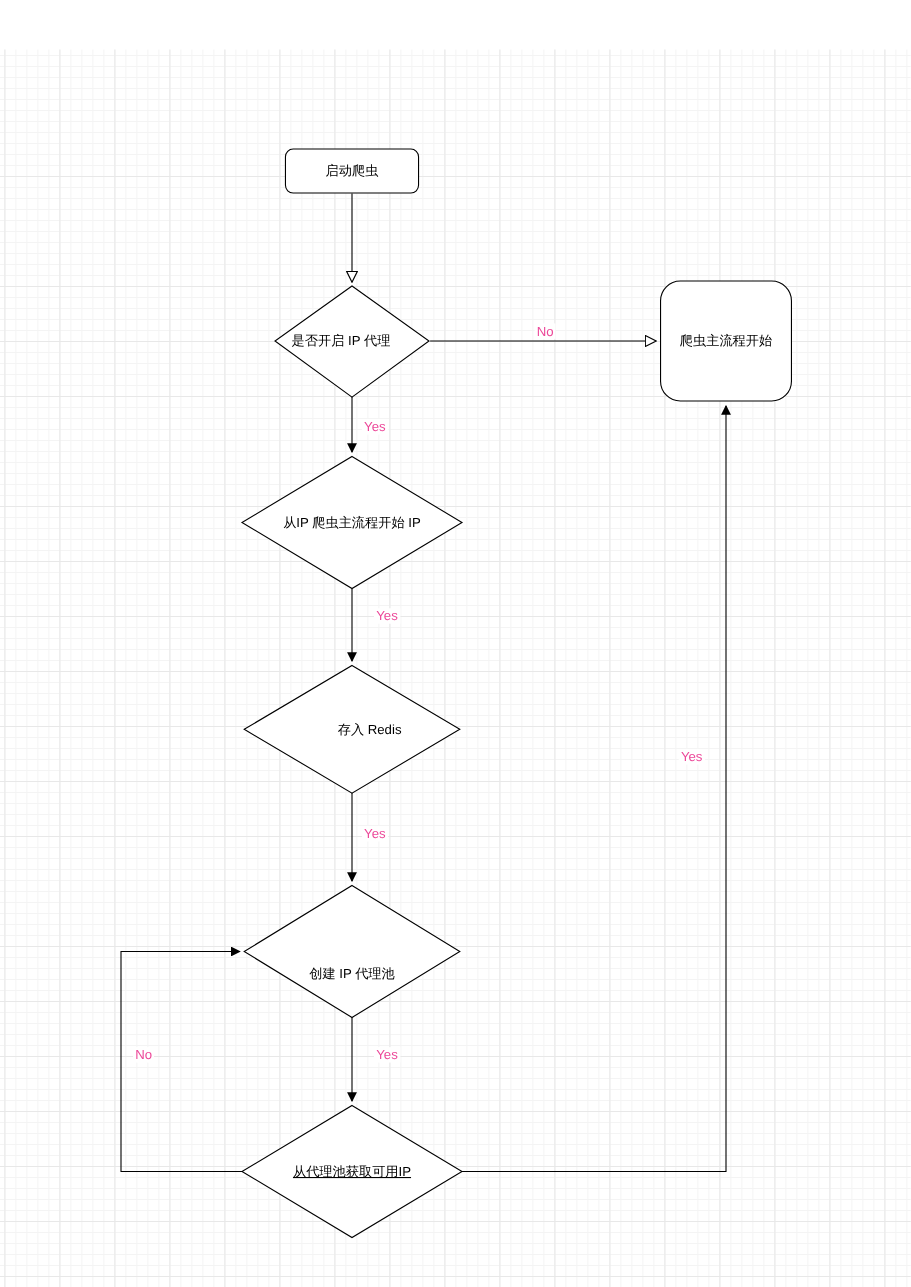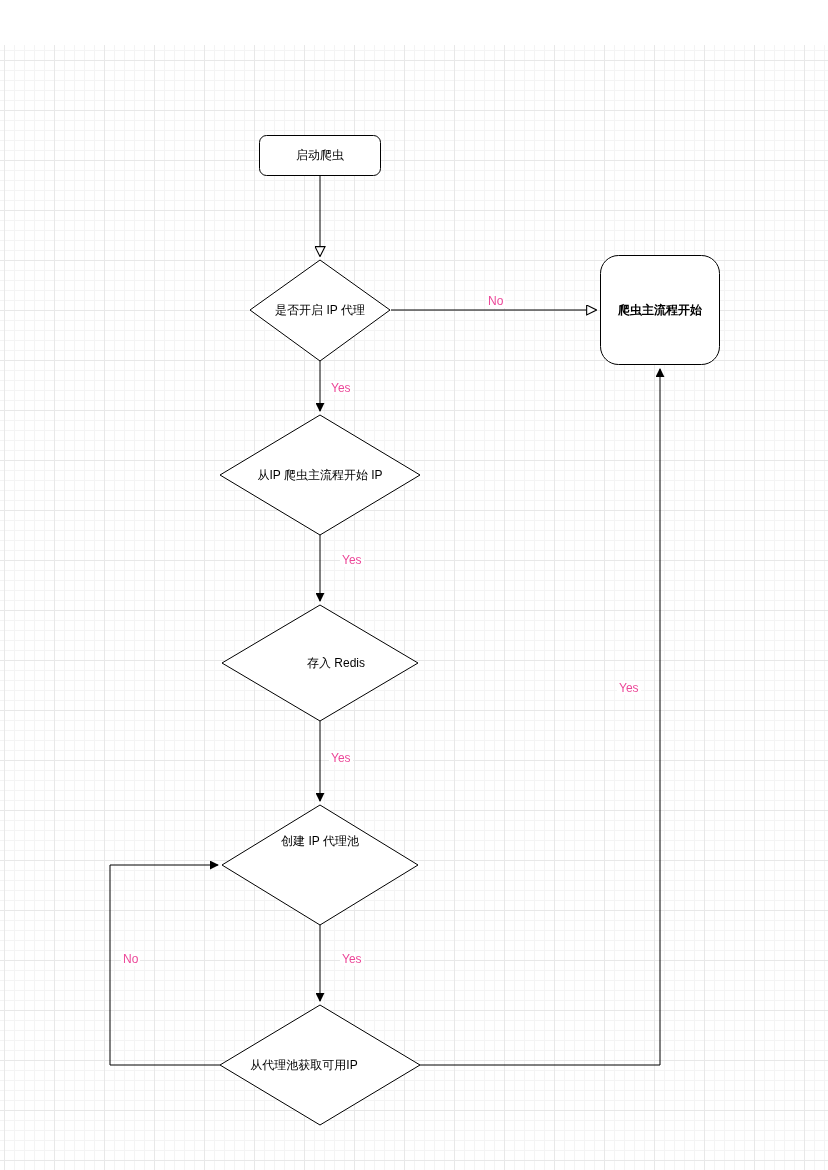--- a/index.html
+++ b/index.html
@@ -84,26 +84,26 @@
     <rect class="shape" x="259.5" y="90.5" width="121" height="40" rx="7" ry="7"></rect>
     <polygon class="shape" points="320,215 390,265 320,316 250,265"></polygon>
     <rect class="shape" x="600.5" y="210.5" width="119" height="109" rx="18" ry="18"></rect>
     <polygon class="shape" points="320,370 420,430 320,490 220,430"></polygon>
     <polygon class="shape" points="320,560 418,618 320,676 222,618"></polygon>
     <polygon class="shape" points="320,760 418,820 320,880 222,820"></polygon>
     <polygon class="shape" points="320,960 420,1020 320,1080 220,1020"></polygon>
   </svg>
 
   <div class="node-label" style="left:260px; top:102px; width:120px;">启动爬虫</div>
-  <div class="node-label" style="left:250px; top:257px; width:140px;">是否开启 IP 代理</div>
-  <div class="node-label" style="left:600px; top:257px; width:120px;font-weight:bold;">爬虫主流程开始</div>
+  <div class="node-label" style="left:240px; top:257px; width:140px;">是否开启 IP 代理</div>
+  <div class="node-label" style="left:600px; top:257px; width:120px;">爬虫主流程开始</div>
   <div class="node-label" style="left:220px; top:422px; width:200px;">从IP 爬虫主流程开始 IP</div>
   <div class="node-label" style="left:238px; top:610px; width:196px;">存入 Redis</div>
-  <div class="node-label" style="left:222px; top:788px; width:196px;">创建 IP 代理池</div>
-  <div class="node-label" style="left:204px; top:1012px; width:200px;">从代理池获取可用IP</div>
+  <div class="node-label" style="left:222px; top:832px; width:196px;">创建 IP 代理池</div>
+  <div class="node-label" style="left:220px; top:1012px; width:200px;text-decoration:underline;">从代理池获取可用IP</div>
 
   <span class="edge-label" style="left:486px; top:249px;">No</span>
   <span class="edge-label" style="left:329px; top:336px;">Yes</span>
   <span class="edge-label" style="left:340px; top:508px;">Yes</span>
   <span class="edge-label" style="left:329px; top:706px;">Yes</span>
   <span class="edge-label" style="left:340px; top:907px;">Yes</span>
   <span class="edge-label" style="left:617px; top:636px;">Yes</span>
   <span class="edge-label" style="left:121px; top:907px;">No</span>
 
 </div>

